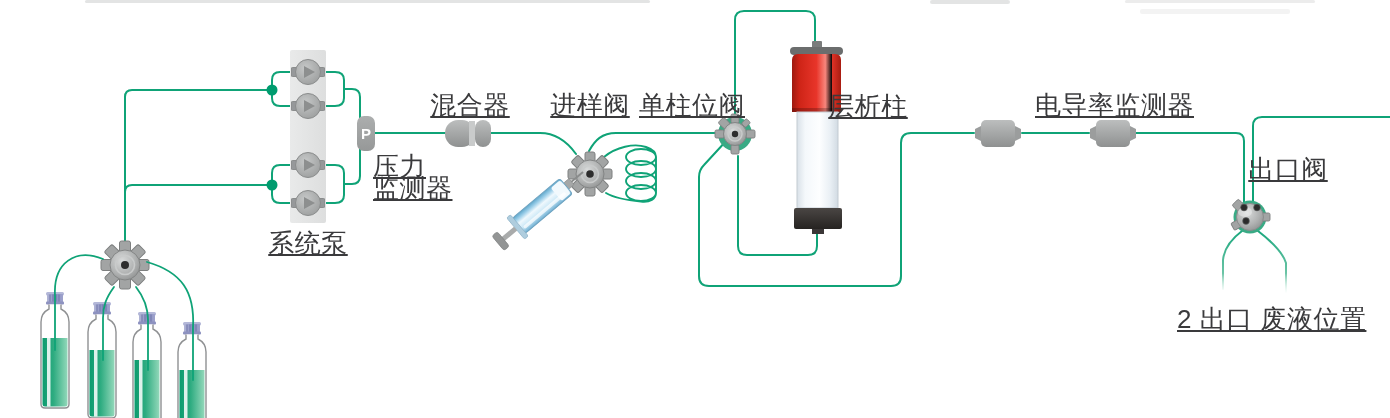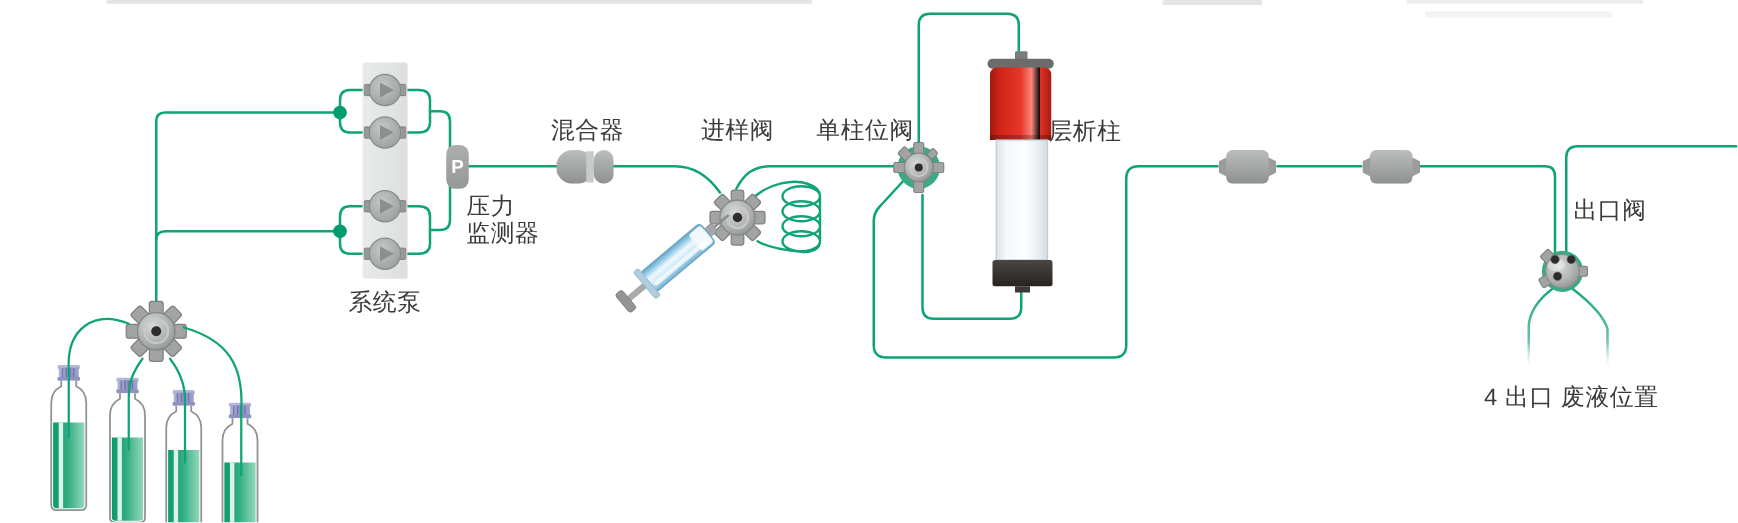--- a/index.html
+++ b/index.html
@@ -4,22 +4,22 @@
 <style>
   html,body{margin:0;padding:0;background:#fff;}
   #stage{
     position:relative;width:1390px;height:418px;overflow:hidden;background:#fff;
     font-family:"Liberation Sans","DejaVu Sans",sans-serif;
   }
   .layer{position:absolute;left:0;top:0;width:1390px;height:418px;pointer-events:none;}
   .z1{z-index:1}.z3{z-index:3}.z4{z-index:4}
   .comp{position:absolute;z-index:2;}
   .lbl{
-    position:absolute;z-index:5;font-size:19px;letter-spacing:.5px;color:var(--text,#3a3a3c);
-    text-align:center;white-space:nowrap;line-height:22px;
+    position:absolute;z-index:5;font-size:26px;letter-spacing:.5px;color:var(--text,#3a3a3c);
+    text-align:center;white-space:nowrap;line-height:22px;text-decoration:underline;
   }
   .lbl.left{text-align:left;}
   .pbadge{
     position:absolute;z-index:2;left:357px;top:116px;width:18px;height:35px;border-radius:7px;
     background:linear-gradient(180deg,#ACAEAE,#969898);display:flex;align-items:center;justify-content:center;
     color:#fff;font-weight:bold;font-size:15px;
   }
   .pumpbody{
     position:absolute;z-index:2;left:290px;top:50px;width:36px;height:173px;
     background:linear-gradient(90deg,#E9EAEA,#DDDEDE);border-radius:2px;
@@ -387,16 +387,17 @@
     <circle cx="20" cy="28" r="3.4" fill="#2B2B2B" stroke="#6A6C6C" stroke-width=".6"></circle>
   </svg>
 
   <div class="lbl" style="left:238px;top:232px;width:140px">系统泵</div>
   <div class="lbl left" style="left:373px;top:155px">压力</div>
   <div class="lbl left" style="left:373px;top:177px">监测器</div>
   <div class="lbl" style="left:400px;top:94px;width:140px">混合器</div>
   <div class="lbl" style="left:520px;top:94px;width:140px">进样阀</div>
   <div class="lbl" style="left:798px;top:95px;width:140px">层析柱</div>
   <div class="lbl" style="left:617px;top:94px;width:150px">单柱位阀</div>
+  <div class="lbl" style="left:1035px;top:94px;width:150px">电导率监测器</div>
   <div class="lbl" style="left:1218px;top:158px;width:140px">出口阀</div>
-  <div class="lbl" style="left:1177px;top:308px;width:160px">4 出口 废液位置</div>
+  <div class="lbl" style="left:1177px;top:308px;width:160px">2 出口 废液位置</div>
 
 </div>
 
 </body></html>

